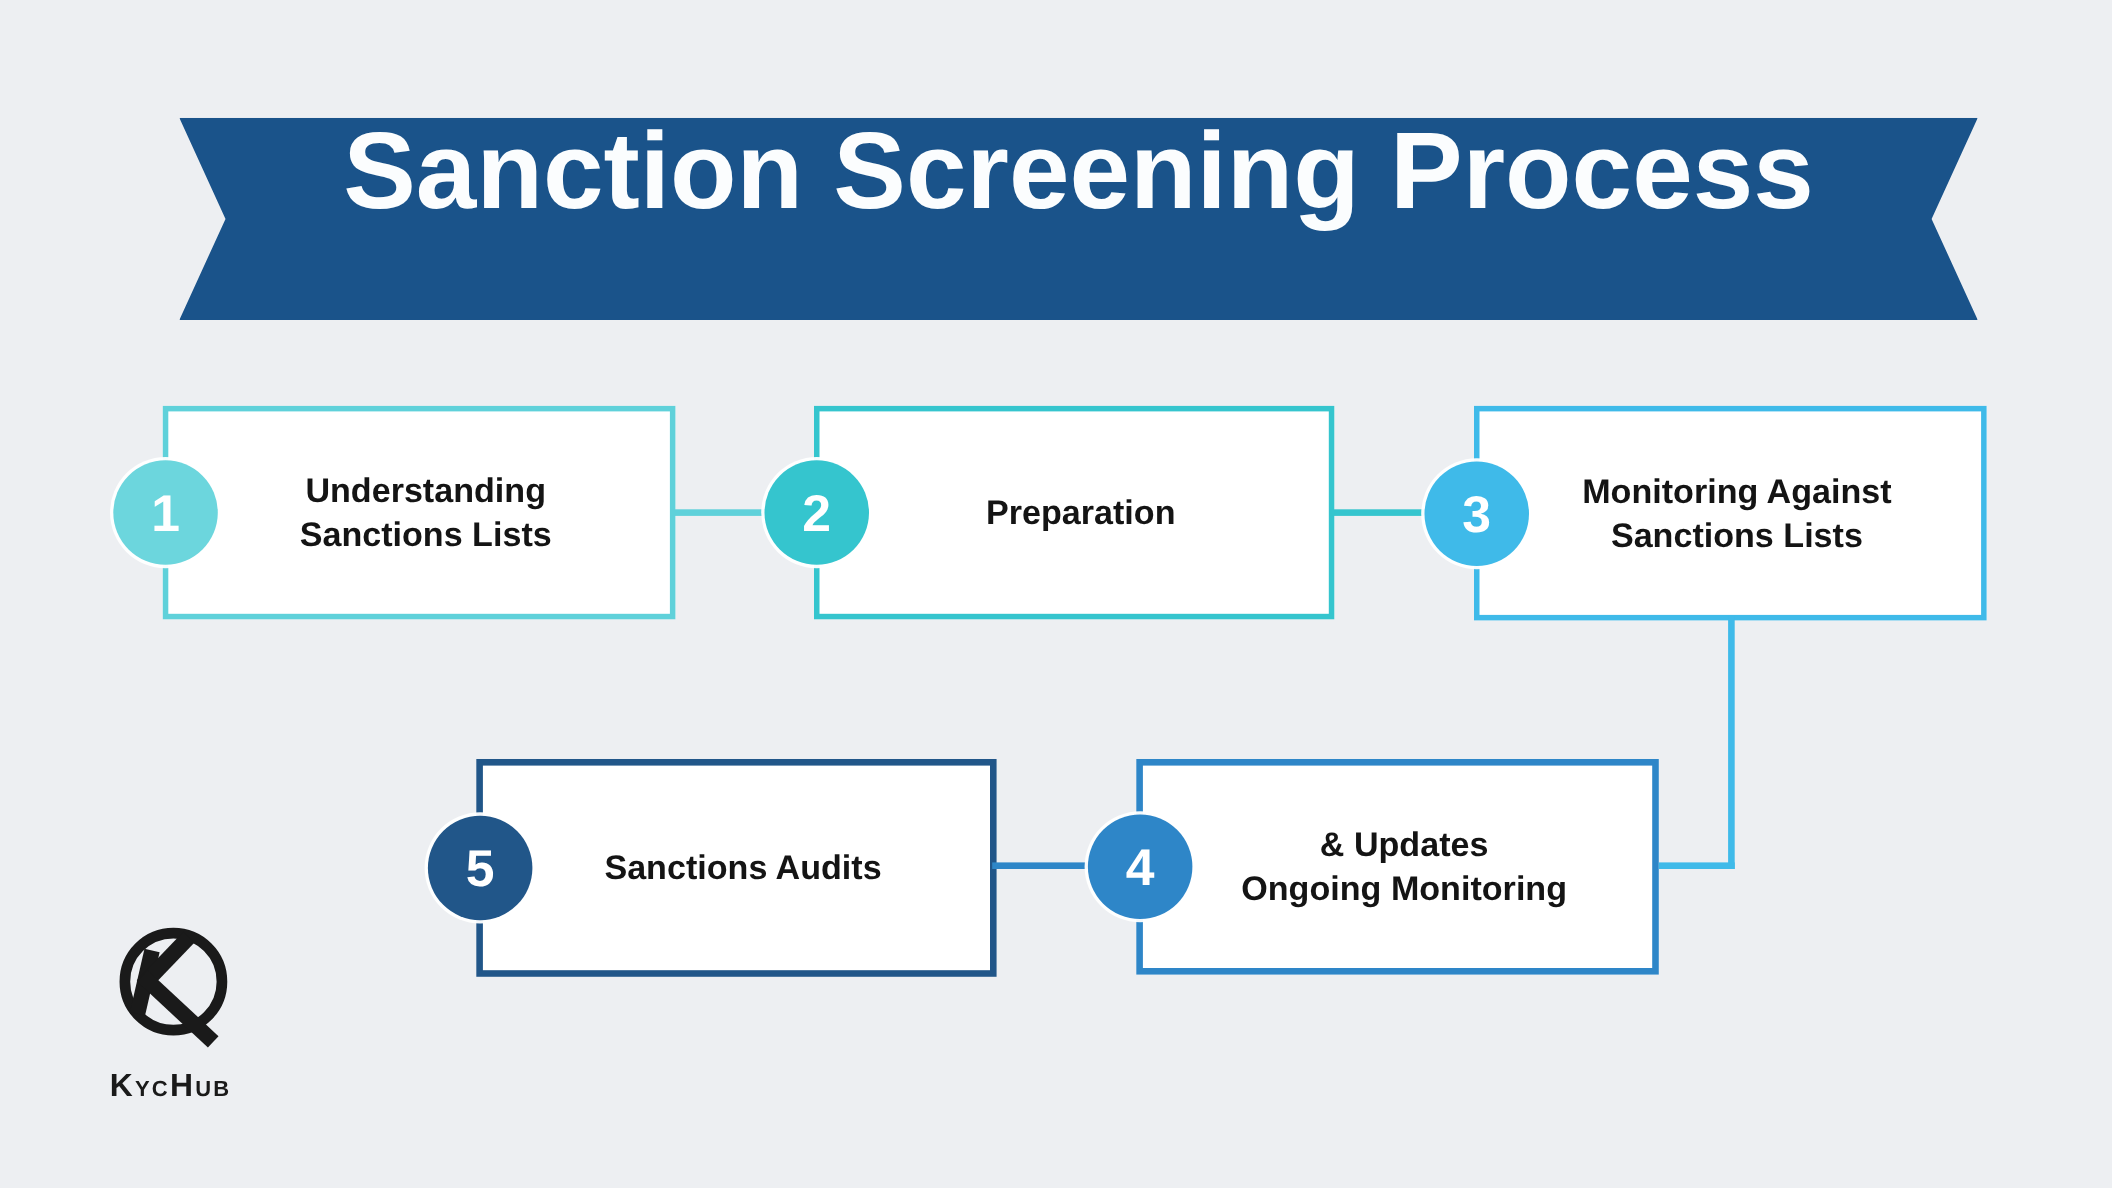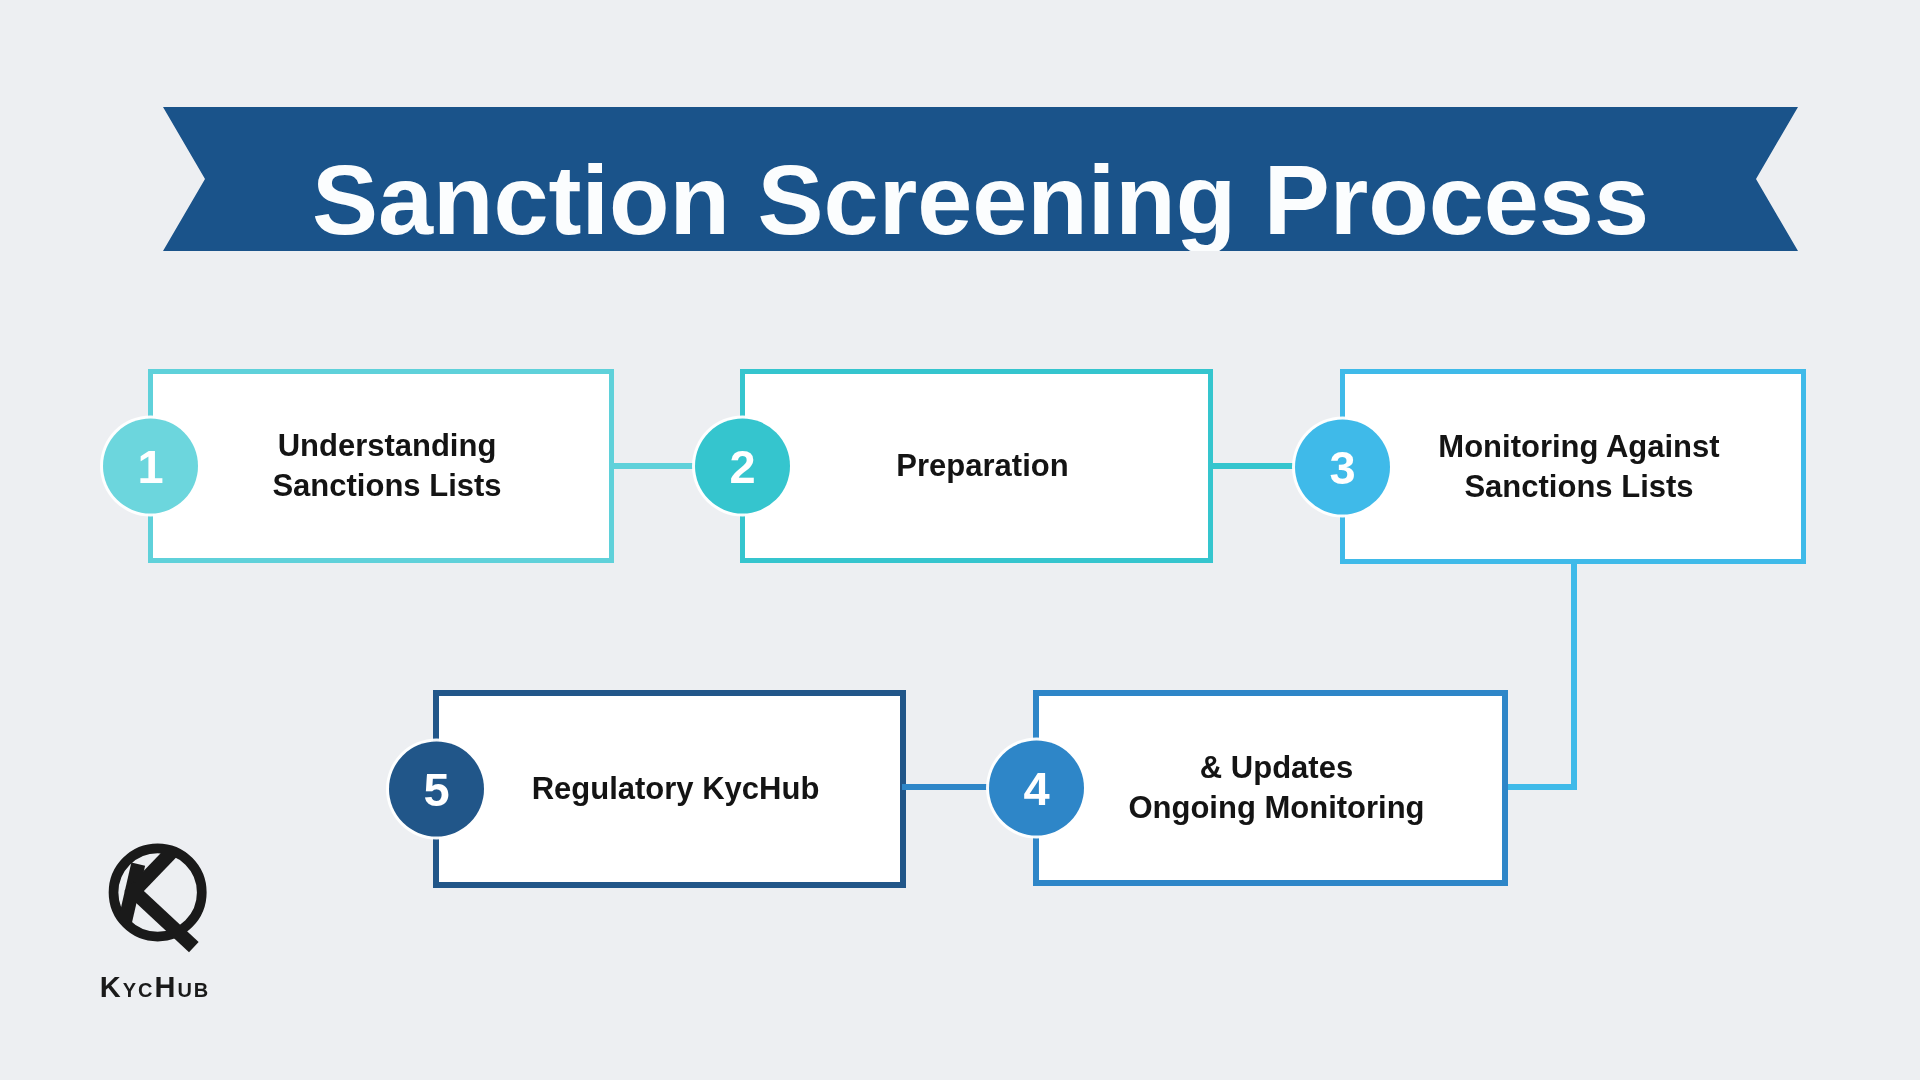--- a/index.html
+++ b/index.html
@@ -6,24 +6,24 @@
   body{
     width:1920px;height:1080px;
     background:var(--bg,#EDEFF2);
     font-family:"Liberation Sans",sans-serif;
     overflow:hidden;
   }
   .canvas{position:relative;width:1920px;height:1080px;}
 
   
   .banner{
-    position:absolute;left:163px;top:107px;width:1635px;height:144px;
+    position:absolute;left:163px;top:107px;width:1635px;height:184px;
     background:var(--banner,#1A538A);
     clip-path:polygon(0 0,100% 0,calc(100% - 42px) 50%,100% 100%,0 100%,42px 50%);
-    display:flex;align-items:flex-end;justify-content:center;
+    display:flex;align-items:flex-start;justify-content:center;
   }
   .banner h1{
     margin:0;color:#FBFDFE;font-size:99px;font-weight:bold;
     letter-spacing:0px;white-space:nowrap;line-height:1;
     transform:translateY(-2px);
   }
 
   
   .step-box{
     position:absolute;background:#FFFFFF;border:5px solid var(--c);
@@ -106,21 +106,21 @@
     <div class="num-circle">4</div>
     <div class="label">
       <span>&amp; Updates</span>
       <span>Ongoing Monitoring</span>
     </div>
   </div>
 
   <div class="step-box" id="box5" style="--c: #215689; --cc: #215689;">
     <div class="num-circle">5</div>
     <div class="label">
-      <span>Regulatory KycHub</span>
+      <span>Sanctions Audits</span>
     </div>
   </div>
 
   <div class="logo">
     <svg width="150" height="135" viewBox="0 0 170 135">
       <circle cx="88" cy="64" r="50" fill="none" stroke="#1A1A1A" stroke-width="11"></circle>
       <line x1="66" y1="32" x2="51" y2="97" stroke="#1A1A1A" stroke-width="16"></line>
       <line x1="104" y1="18" x2="56" y2="68" stroke="#1A1A1A" stroke-width="16"></line>
       <line x1="56" y1="58" x2="129" y2="126" stroke="#1A1A1A" stroke-width="16"></line>
     </svg>

